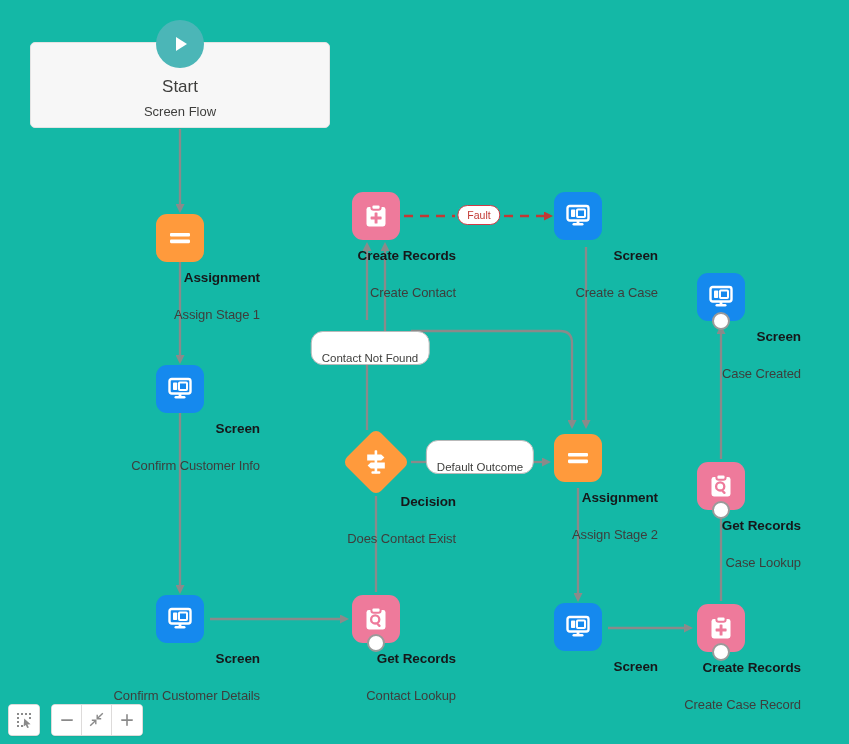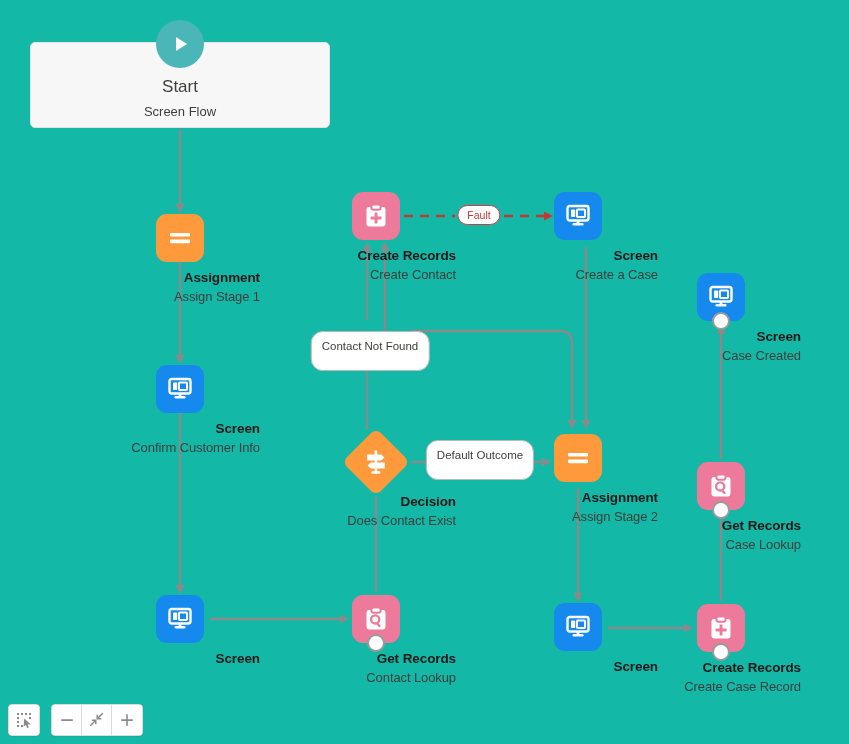--- a/index.html
+++ b/index.html
@@ -63,21 +63,21 @@
     background:#ffffff;
     box-sizing:border-box;
     z-index:4;
   }
 
   .ntitle{
     font-size:13.5px;font-weight:bold;color:#16181a;
     margin-top:8px;letter-spacing:-0.1px;
   }
   .nsub{
-    font-size:13px;color:#3e3e3c;margin-top:2px;
+    font-size:13px;color:#3e3e3c;margin-top:20px;
     letter-spacing:-0.1px;
   }
 
   
   #start-node{
     position:absolute;z-index:3;
     left:30px;top:42px;width:300px;height:86px;
     background:#f7f7f7;
     border:1px solid #e3e3e3;
     border-radius:5px;
@@ -99,22 +99,22 @@
     position:absolute;left:0;right:0;top:61px;
     font-size:13px;color:#3e3e3c;
   }
 
   
   .pill{
     position:absolute;z-index:4;
     background:#ffffff;
     border:1px solid #b9b9b9;
     border-radius:12px;
-    height:40px;line-height:21px;
-    padding:4px 10px;
+    height:18px;line-height:21px;
+    padding:16px 10px;
     font-size:11.5px;color:#3e3e3c;
     white-space:nowrap;
     box-sizing:border-box;
     transform:translateX(-50%);
   }
   .pill.fault{
     border-color:#d13b46;
     color:#c23934;
     font-size:10.5px;
     height:20px;line-height:19px;
@@ -243,20 +243,21 @@
             <svg width="30" height="30" viewBox="0 0 30 30" aria-hidden="true">
               <rect x="4.5" y="5" width="21" height="14.5" rx="2.2" fill="none" stroke="#fff" stroke-width="2.4"></rect>
               <rect x="8" y="8.5" width="4.2" height="7.5" rx="0.8" fill="#fff"></rect>
               <rect x="14" y="8.5" width="8" height="7.5" rx="0.8" fill="none" stroke="#fff" stroke-width="2"></rect>
               <rect x="13.6" y="19.5" width="2.8" height="3.2" fill="#fff"></rect>
               <rect x="9.5" y="22" width="11" height="2.6" rx="1.3" fill="#fff"></rect>
             </svg>
           </div>
         </div>
         <div class="ntitle">Screen</div>
+        <div class="nsub">Confirm Customer Details</div>
       </div>
       <div class="node" style="left: 376px; top: 192px;">
         <div class="ico-wrap">
           <div class="ico pink">
             <svg width="30" height="30" viewBox="0 0 30 30" aria-hidden="true">
               <rect x="5.5" y="6" width="19" height="19.5" rx="2.4" fill="#fff"></rect>
               <rect x="10.4" y="3.4" width="9.2" height="5.4" rx="2.2" fill="#fff" stroke="#EE7A9B" stroke-width="2"></rect>
               <rect x="13.6" y="11.5" width="2.9" height="11" rx="0.6" fill="#EE7A9B"></rect>
               <rect x="9.6" y="15.5" width="11" height="2.9" rx="0.6" fill="#EE7A9B"></rect>
             </svg>

